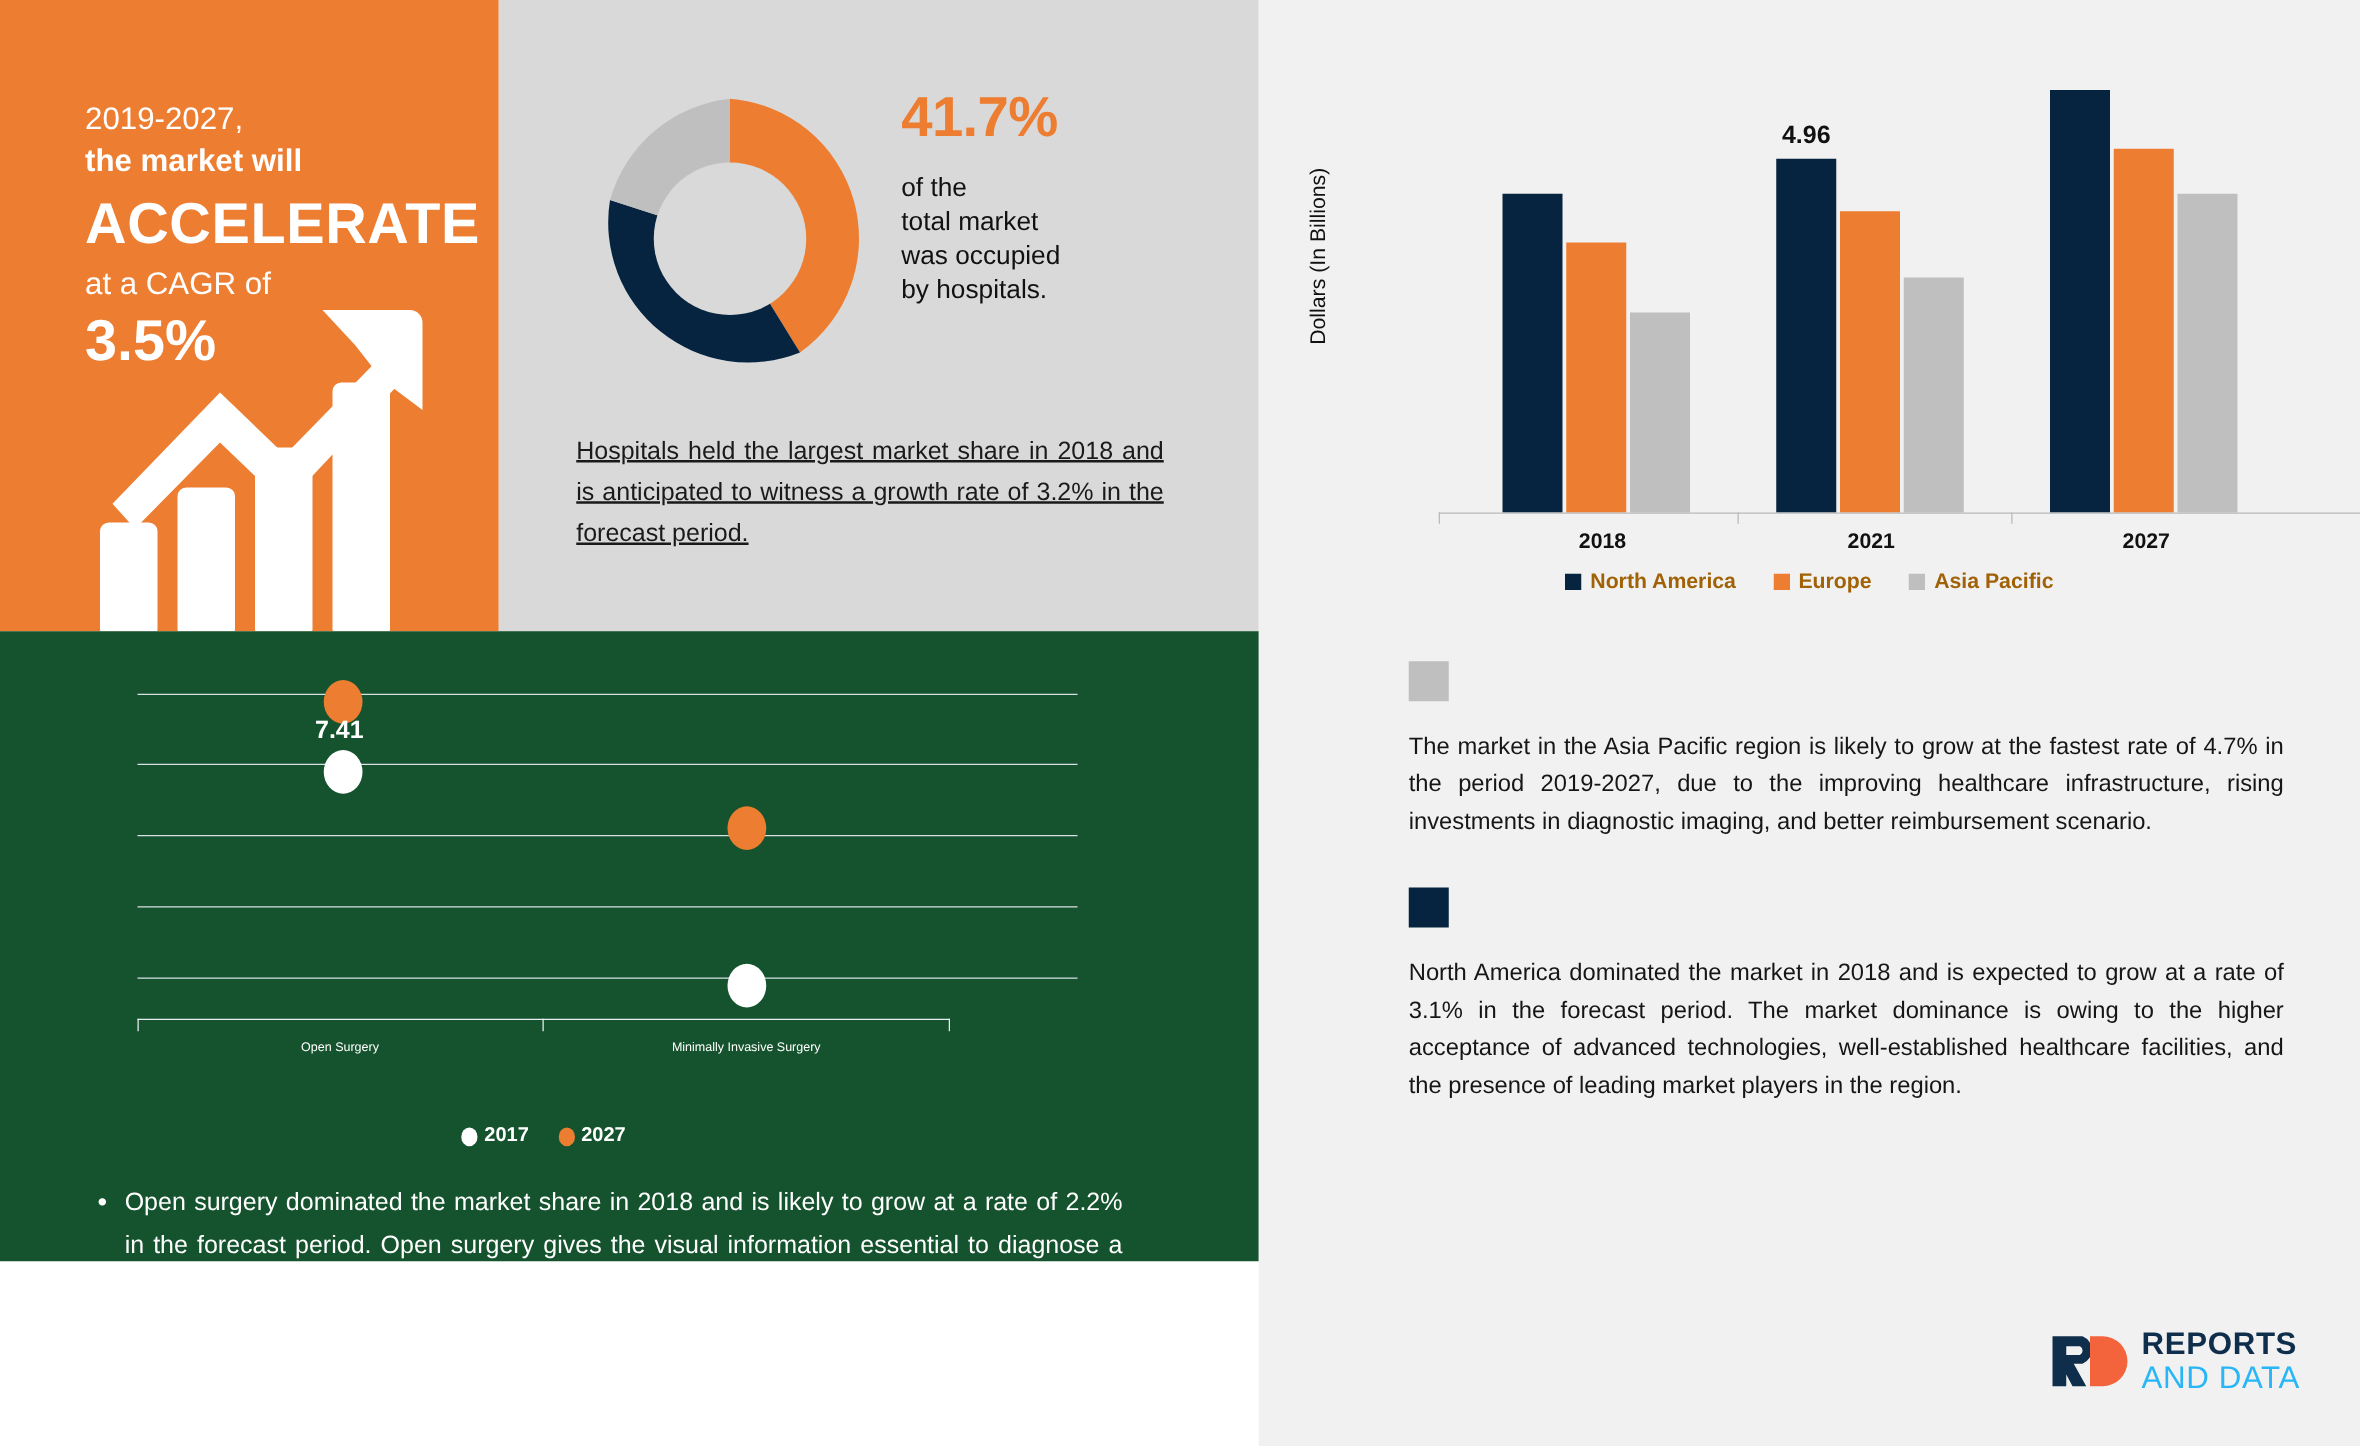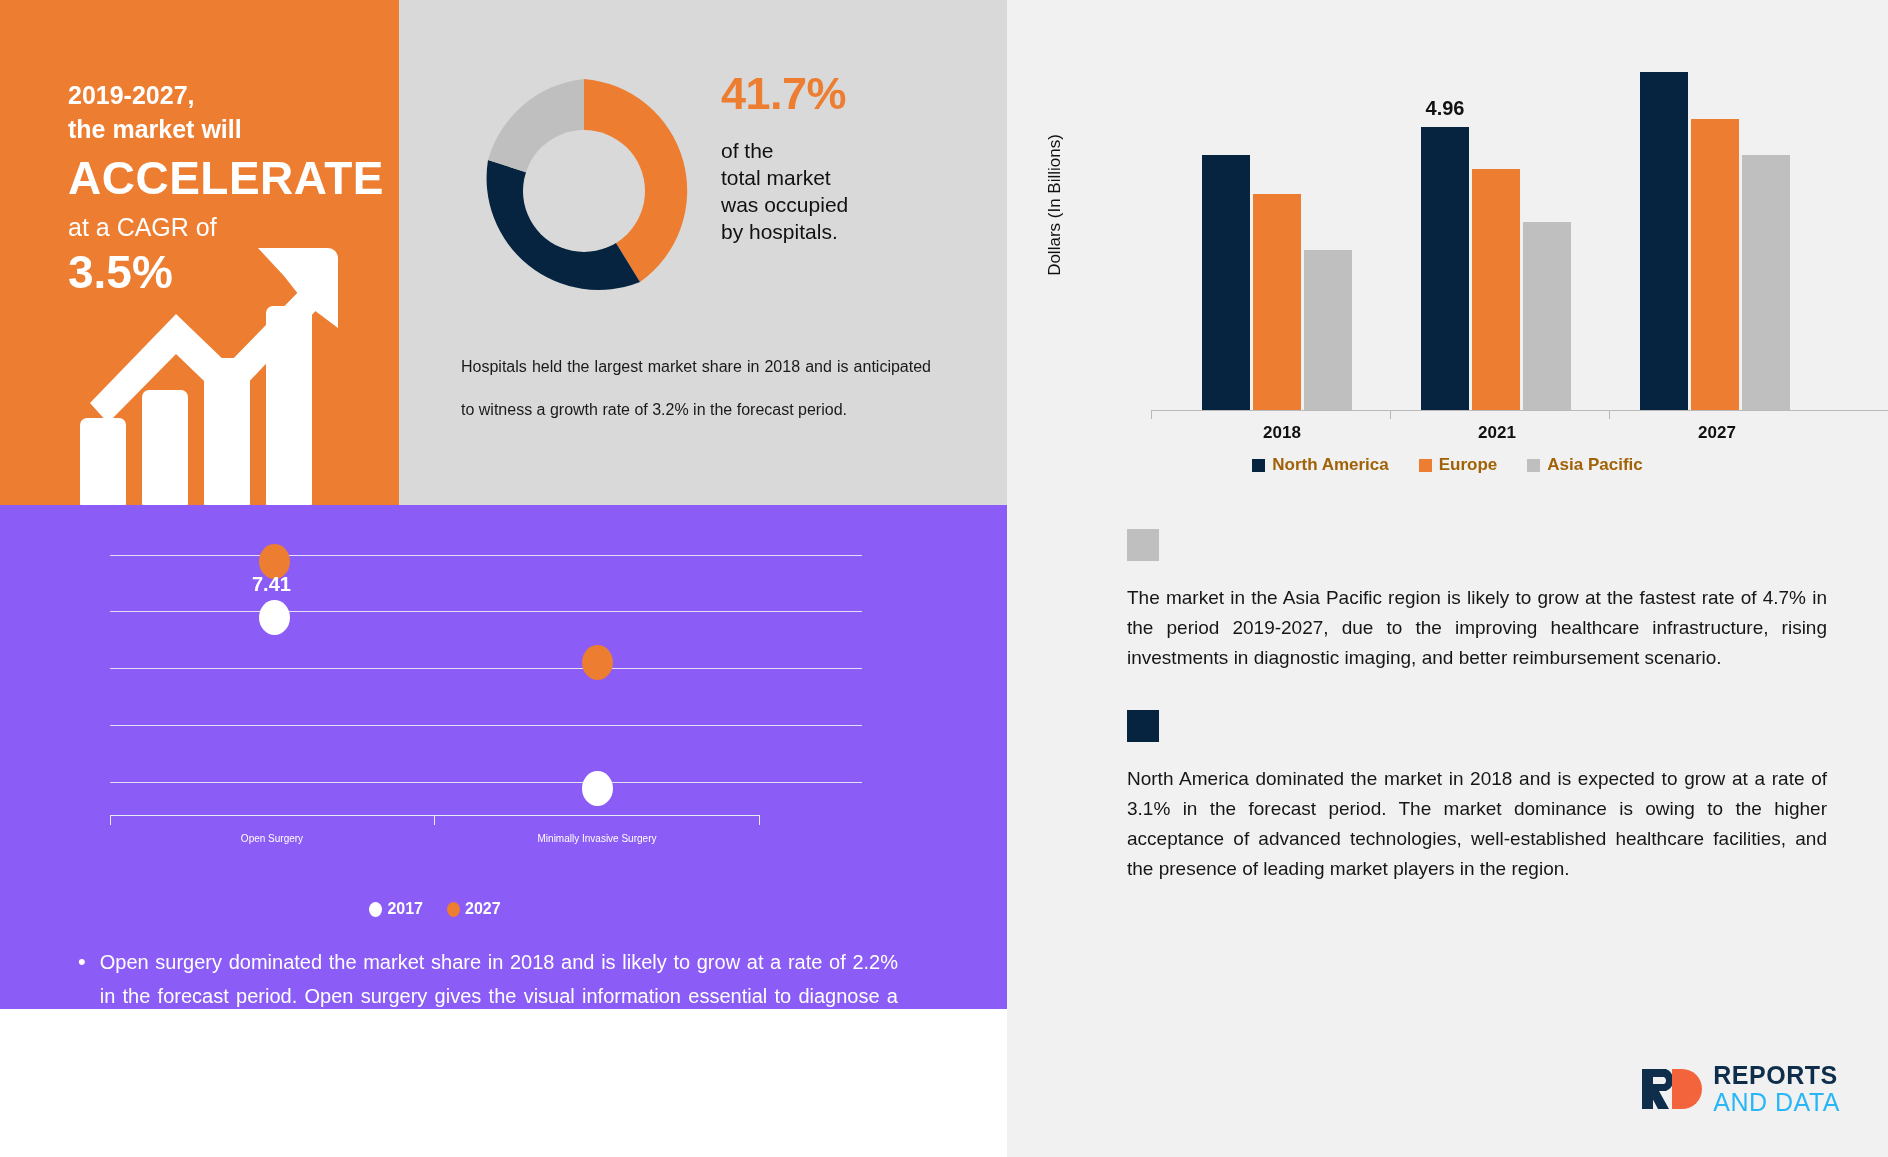--- a/index.html
+++ b/index.html
@@ -10,45 +10,45 @@
     overflow:hidden;
   }
   .canvas{position:relative;width:1888px;height:1157px;}
 
   
   .panel-cagr{
     position:absolute;left:0;top:0;width:399px;height:505px;
     background:#ED7D31;overflow:hidden;
   }
   .cagr-text{position:absolute;left:68px;top:78px;color:#fff;}
-  .cagr-l1{font-size:25px;line-height:34px;font-weight:700;}
+  .cagr-l1{font-size:25px;line-height:34px;font-weight:400;}
   .cagr-l2{font-size:25px;line-height:34px;font-weight:700;}
   .cagr-big{font-size:46px;line-height:60px;font-weight:700;letter-spacing:.5px;margin-top:2px;}
   .cagr-l3{font-size:25px;line-height:34px;font-weight:400;margin-top:2px;}
   .cagr-pct{font-size:46px;line-height:56px;font-weight:700;}
   .arrow-ico{position:absolute;left:62px;top:218px;width:290px;height:290px;}
 
   .panel-donut{
     position:absolute;left:399px;top:0;width:608px;height:614px;
     background:#D9D9D9;
   }
   .donut-wrap{position:absolute;left:60px;top:66px;width:250px;height:250px;}
   .donut-svg{display:block;}
   .donut-stat{position:absolute;left:322px;top:68px;width:260px;}
   .donut-pct{color:#ED7D31;font-size:45px;font-weight:700;line-height:52px;letter-spacing:-.5px;}
   .donut-sub{color:#111;font-size:21px;font-weight:400;line-height:27px;margin-top:17px;}
   .donut-para{
     position:absolute;left:62px;top:345px;width:470px;
-    color:#1a1a1a;font-size:16px;line-height:43px;text-align:justify;
+    color:#1a1a1a;font-size:20px;line-height:33px;text-align:justify;text-decoration:underline;
   }
 
   
   .panel-dark{
     position:absolute;left:0;top:505px;width:1007px;height:504px;
-    background:#8b5cf6;
+    background:#14532d;
   }
   .dotchart{position:absolute;left:110px;top:30px;width:790px;height:320px;}
   .grid-line{position:absolute;left:0;height:1px;background:#E8EDF2;opacity:.92;}
   .axis-line{position:absolute;background:#E8EDF2;}
   .dot{position:absolute;width:31px;height:35px;border-radius:50%;}
   .dot.orange{background:#ED7D31;}
   .dot.white{background:#ffffff;}
   .dot-label{position:absolute;color:#fff;font-size:20px;font-weight:700;}
   .cat-label{position:absolute;color:#fff;font-size:10px;font-weight:400;text-align:center;}
   .dot-legend{

